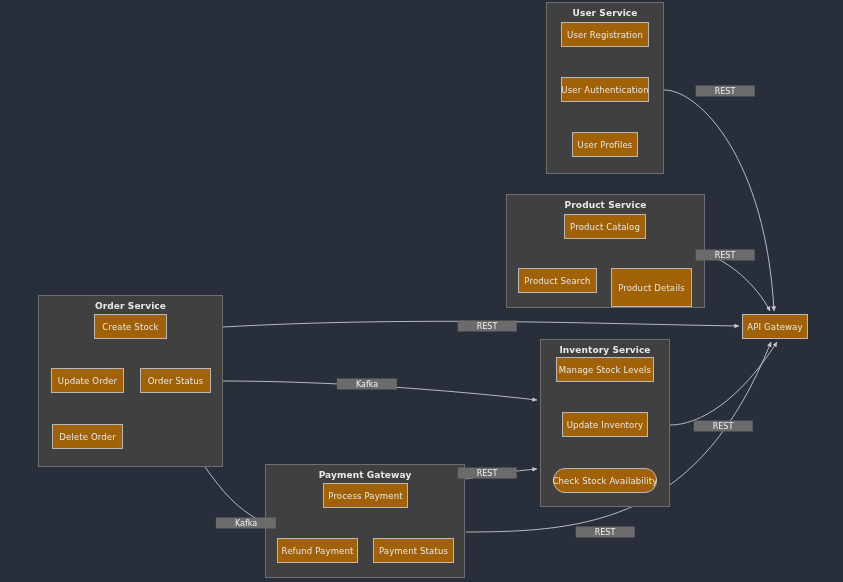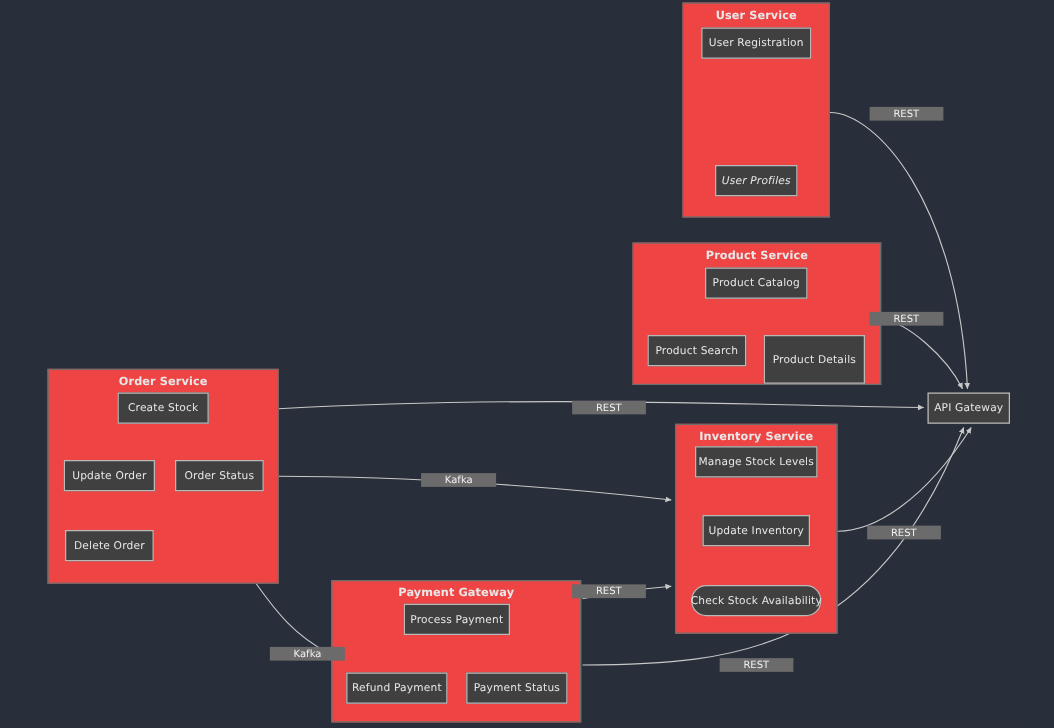--- a/index.html
+++ b/index.html
@@ -19,38 +19,38 @@
   svg.edges {
     position: absolute;
     left: 0;
     top: 0;
     width: 843px;
     height: 582px;
     pointer-events: none;
   }
   .cluster {
     position: absolute;
-    background: #ef4444;
+    background: #404040;
     border: 1px solid #6e6e6e;
     box-sizing: border-box;
   }
   .cluster-title {
     position: absolute;
     left: 0;
     right: 0;
     top: 5px;
     text-align: center;
     font-size: 9px;
     font-weight: bold;
     color: #e8e8e8;
     letter-spacing: 0.1px;
   }
   .node {
     position: absolute;
-    background: #404040;
+    background: #a16207;
     border: 1px solid #b9b9b9;
     box-sizing: border-box;
     display: flex;
     align-items: center;
     justify-content: center;
     color: #e6e6e6;
     font-size: 8.5px;
     letter-spacing: 0.15px;
     text-align: left;
     white-space: nowrap;
@@ -118,21 +118,22 @@
     <div class="cluster-title">Order Service</div>
   </div>
   <div class="cluster" style="left:540px; top:339px; width:130px; height:168px;">
     <div class="cluster-title">Inventory Service</div>
   </div>
   <div class="cluster" style="left:265px; top:464px; width:200px; height:114px;">
     <div class="cluster-title">Payment Gateway</div>
   </div>
 
   <div class="node" style="left:561px; top:22px; width:88px; height:25px;">User Registration</div>
-  <div class="node" style="left:572px; top:132px; width:66px; height:25px;font-style:italic;">User Profiles</div>
+  <div class="node" style="left:561px; top:77px; width:88px; height:25px;">User Authentication</div>
+  <div class="node" style="left:572px; top:132px; width:66px; height:25px;">User Profiles</div>
 
   <div class="node" style="left:564px; top:214px; width:82px; height:25px;">Product Catalog</div>
   <div class="node" style="left:518px; top:268px; width:79px; height:25px;">Product Search</div>
   <div class="node" style="left:611px; top:268px; width:81px; height:39px;">Product Details</div>
 
   <div class="node" style="left:94px; top:314px; width:73px; height:25px;">Create Stock</div>
   <div class="node" style="left:51px; top:368px; width:73px; height:25px;">Update Order</div>
   <div class="node" style="left:140px; top:368px; width:71px; height:25px;">Order Status</div>
   <div class="node" style="left:52px; top:424px; width:71px; height:25px;">Delete Order</div>
 

